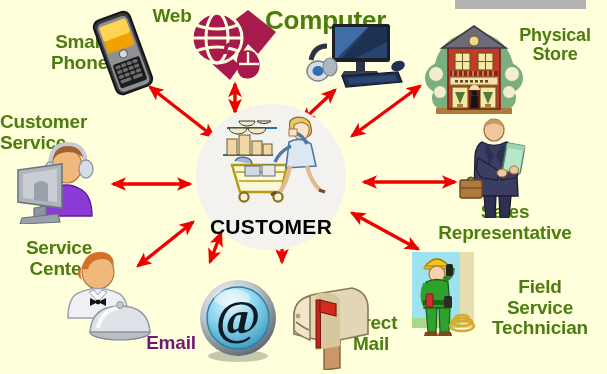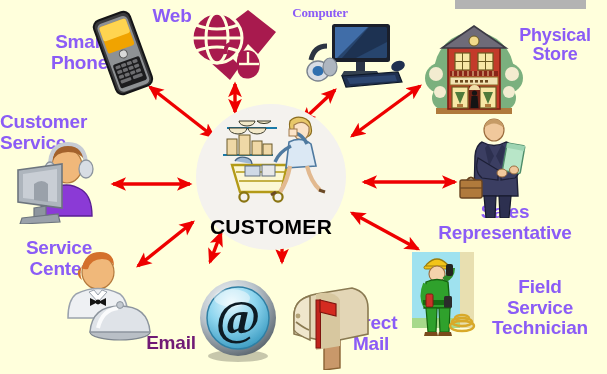--- a/index.html
+++ b/index.html
@@ -6,21 +6,21 @@
   #canvas{
     position:relative;width:607px;height:374px;
     background:#ffffdc;
     overflow:hidden;
     font-family:"Liberation Sans", sans-serif;
   }
   .lbl{
     position:absolute;
     font-family:"Liberation Sans", sans-serif;
     font-weight:bold;
-    color:#8b5cf6;
+    color:#4d7c0f;
     line-height:1.08;
     letter-spacing:-0.2px;
     white-space:pre-line;
     text-align:center;
   }
   .topbar{
     position:absolute;
     background:#b3b3b3;
   }
   
@@ -193,21 +193,21 @@
     </g>
 
     <g>
       <path d="M54 44 q14 -6 19 8 q3 14 -8 18 q-12 3 -14 -10 q-1 -11 3 -16 z" fill="#a81a4e"></path>
       <path d="M50 36 q-12 -2 -10 10" fill="none" stroke="#a81a4e" stroke-width="4"></path>
       <line x1="62" y1="44" x2="62" y2="56" stroke="#ffffdc" stroke-width="2.4"></line>
       <line x1="53" y1="56" x2="73" y2="56" stroke="#ffffdc" stroke-width="2.4"></line>
     </g>
   </svg>
 
-  <div class="lbl" style="left:265px;top:6px;width:110px;font-size:13px;font-family:Liberation Serif, serif;">Computer</div>
+  <div class="lbl" style="left:265px;top:6px;width:110px;font-size:26px;">Computer</div>
   <svg class="nodeicon" style="left:306px;top:22px;width:104px;height:72px;" viewBox="0 0 104 72">
 
     <g>
       <rect x="26" y="2" width="58" height="38" rx="2.5" fill="#1a1f2b"></rect>
       <rect x="29" y="5" width="52" height="31" rx="1.5" fill="#27456e"></rect>
       <path d="M29 5 L62 5 L31 36 L29 36 Z" fill="#4c7fc0" opacity="0.7"></path>
       <path d="M63 5 L81 5 L81 20 L50 36 L36 36 Z" fill="#15233c" opacity="0.55"></path>
       <rect x="50" y="40" width="9" height="9" fill="#2b3446"></rect>
       <path d="M38 49 L71 49 L74 54 L35 54 Z" fill="#34404f"></path>
     </g>

